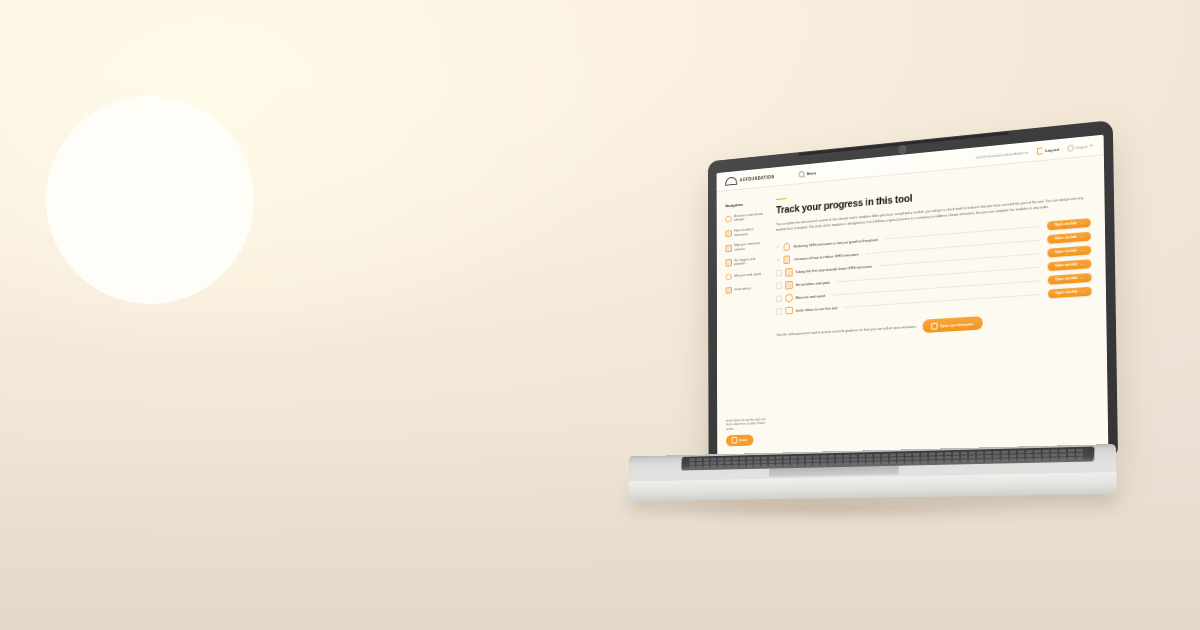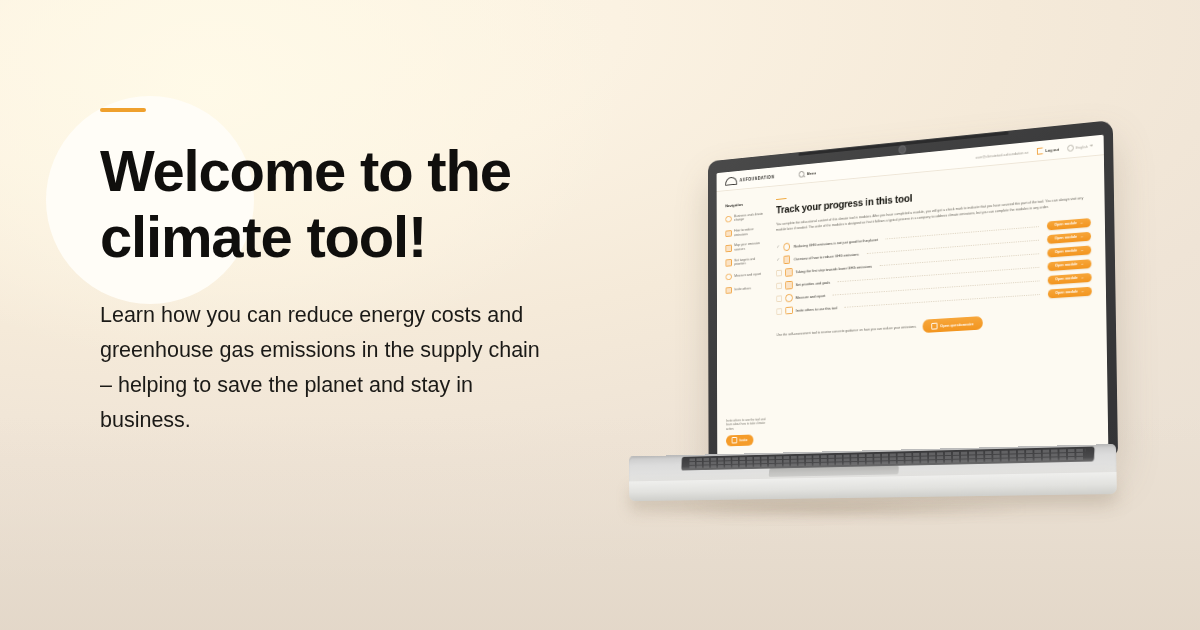--- a/index.html
+++ b/index.html
@@ -178,25 +178,20 @@
 </style>
 </head>
 <body>
 
 <div class="stage">
   <div class="bg-base"></div>
   <div class="bg-warm"></div>
   <div class="bg-floor"></div>
   <div class="bg-blob"></div>
 
-  <div class="copy">
-    <div class="accent-rule"></div>
-    <h1 class="headline">Welcome to the climate tool!</h1>
-    <p class="subcopy">Learn how you can reduce energy costs and greenhouse gas emissions in the supply chain – helping to save the planet and stay in business.</p>
-  </div>
 
   <div class="laptop">
     <div class="shadow"></div>
 
     <div class="lid">
       <div class="lid-topstrip"></div>
       <div class="cam"></div>
 
       <div class="lid-inner">
         <div class="app">

